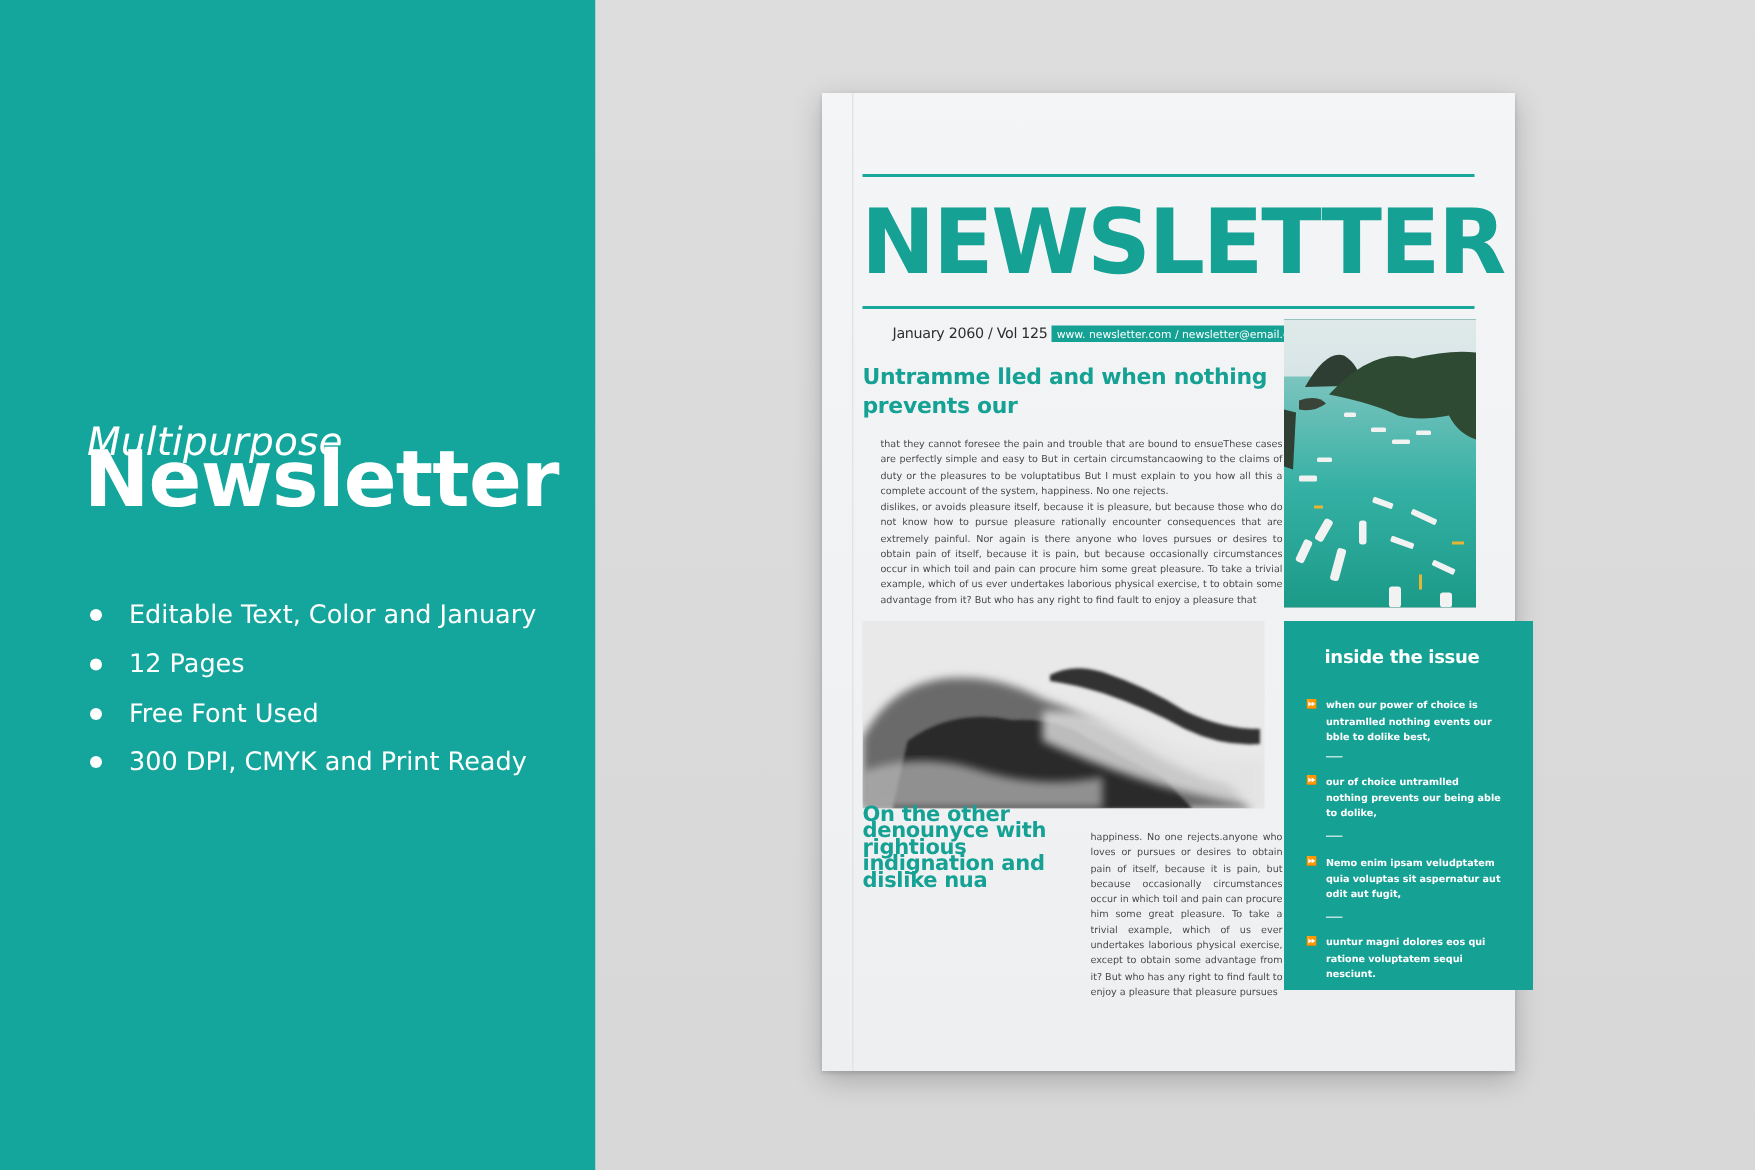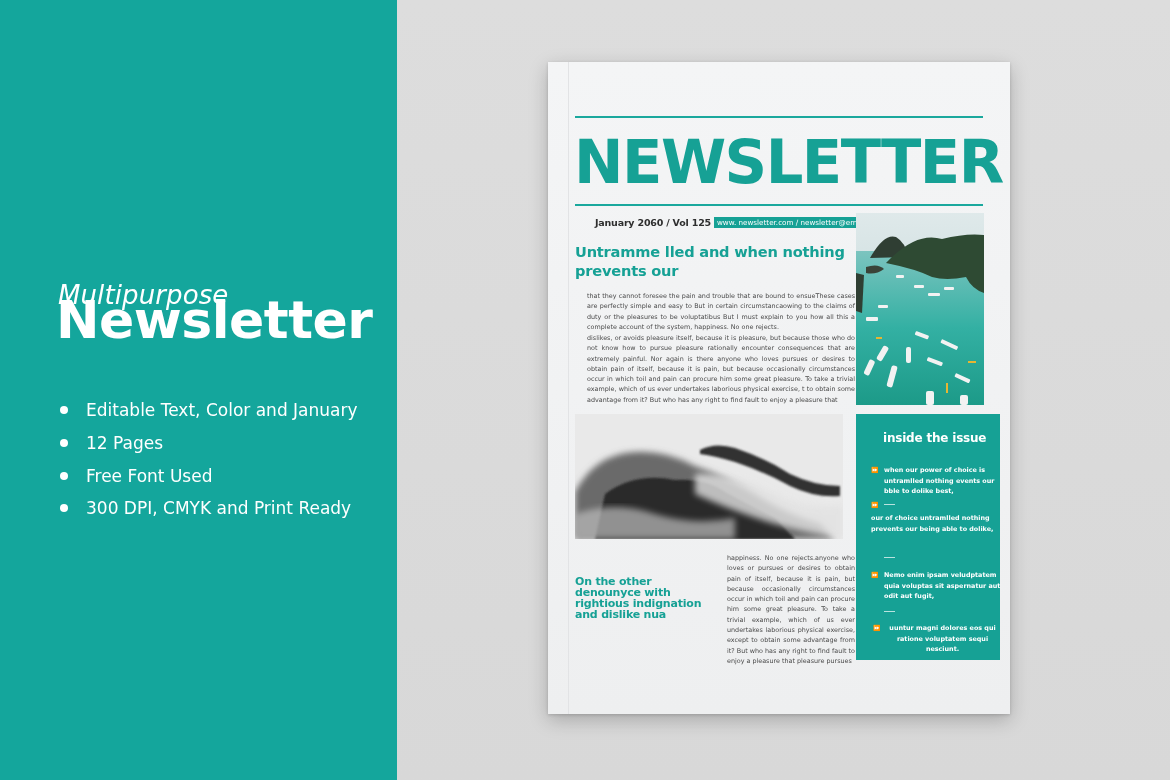--- a/index.html
+++ b/index.html
@@ -19,37 +19,37 @@
 
   
   .page { position: absolute; left: 548px; top: 62px; width: 462px; height: 652px; background: linear-gradient(180deg, #f4f5f6 0%, #eeeff0 100%); box-shadow: 0 6px 18px rgba(0,0,0,0.22), 0 1px 3px rgba(0,0,0,0.15); }
   .spine { position: absolute; left: 20px; top: 0; width: 1px; height: 100%; background: #e2e3e5; }
   .rule { position: absolute; left: 27px; width: 408px; height: 2px; background: #1aa89d; }
   .rule.top { top: 54px; }
   .rule.bottom { top: 142px; }
   .masthead { position: absolute; left: 26px; top: 65px; width: 412px; font-family: "DejaVu Sans", sans-serif; font-weight: bold; font-size: 60px; color: #16a195; letter-spacing: -1.5px; line-height: 70px; white-space: nowrap; transform: scaleX(0.985); transform-origin: left; }
 
   .issue-line { position: absolute; left: 27px; top: 155px; display: flex; align-items: center; white-space: nowrap; }
-  .issue-date { font-family: "DejaVu Sans", sans-serif; font-weight: bold; font-size: 9.5px; color: #2e2e2e; margin-right: 3px; letter-spacing: -0.2px; padding-left: 20px; }
+  .issue-date { font-family: "DejaVu Sans", sans-serif; font-weight: normal; font-size: 9.5px; color: #2e2e2e; margin-right: 3px; letter-spacing: -0.2px; padding-left: 20px; }
   .issue-web { background: #16a195; color: #fff; font-size: 7.2px; padding: 1px 3px; font-family: "DejaVu Sans", sans-serif; }
 
   .headline { position: absolute; left: 27px; top: 180px; width: 275px; font-family: "DejaVu Sans", sans-serif; font-weight: bold; font-size: 14.6px; line-height: 19px; color: #16a195; letter-spacing: -0.2px; }
 
   .body-text { position: absolute; font-family: "DejaVu Sans", sans-serif; font-size: 6.4px; line-height: 10.3px; color: #4a4a4a; text-align: justify; margin-left: 12px; }
   .p1 { left: 27px; top: 229px; width: 268px; }
   .p2 { left: 27px; top: 271px; width: 268px; }
 
   .photo-boats { position: absolute; left: 308px; top: 151px; width: 128px; height: 192px; overflow: hidden; background: #2a8a7e; }
   .photo-fog { position: absolute; left: 27px; top: 352px; width: 268px; height: 125px; overflow: hidden; background: #e7e7e7; }
 
-  .sub-headline { position: absolute; left: 27px; top: 514px; width: 135px; font-family: "DejaVu Sans", sans-serif; font-weight: bold; font-size: 11px; line-height: 11px; color: #16a195; letter-spacing: -0.2px; }
+  .sub-headline { position: absolute; left: 27px; top: 476px; width: 135px; font-family: "DejaVu Sans", sans-serif; font-weight: bold; font-size: 14px; line-height: 11px; color: #16a195; letter-spacing: -0.2px; }
   .p3 { left: 27px; top: 537px; width: 128px; }
   .p4 { left: 167px; top: 491px; width: 128px; }
 
-  .sidebar-box { position: absolute; left: 308px; top: 352px; width: 144px; height: 246px; background: #16a195; color: #fff; }
+  .sidebar-box { position: absolute; left: 308px; top: 352px; width: 166px; height: 246px; background: #16a195; color: #fff; }
   .sb-title { position: absolute; left: 27px; top: 17px; font-family: "DejaVu Sans", sans-serif; font-weight: bold; font-size: 12px; letter-spacing: -0.2px; }
   .sb-item { position: absolute; left: 15px; width: 130px; display: flex; }
   .sb-icon { width: 13px; flex: 0 0 13px; font-size: 6px; line-height: 10.5px; }
   .sb-text { font-family: "DejaVu Sans", sans-serif; font-weight: bold; font-size: 6.4px; line-height: 10.5px; }
   .sb-div { position: absolute; left: 28px; width: 11px; height: 1px; background: rgba(255,255,255,0.7); }
 </style>
 </head>
 <body>
 
 <div class="left-panel">
@@ -161,30 +161,30 @@
 
   <div class="sidebar-box">
     <div class="sb-title">inside the issue</div>
 
     <div class="sb-item" style="top:51px;">
       <span class="sb-icon">⏩</span>
       <span class="sb-text">when our power of choice is untramlled nothing events our bble to dolike best,</span>
     </div>
     <div class="sb-div" style="top:90px;"></div>
 
-    <div class="sb-item" style="top:86px;flex-direction:column;">
+    <div class="sb-item" style="top:102px;">
       <span class="sb-icon">⏩</span>
       <span class="sb-text">our of choice untramlled nothing prevents our being able to dolike,</span>
     </div>
     <div class="sb-div" style="top:143px;"></div>
 
     <div class="sb-item" style="top:156px;">
       <span class="sb-icon">⏩</span>
       <span class="sb-text">Nemo enim ipsam veludptatem quia voluptas sit aspernatur aut odit aut fugit,</span>
     </div>
     <div class="sb-div" style="top:197px;"></div>
 
-    <div class="sb-item" style="top:209px;text-align:center;">
+    <div class="sb-item" style="top:209px;">
       <span class="sb-icon">⏩</span>
       <span class="sb-text">uuntur magni dolores eos qui ratione voluptatem sequi nesciunt.</span>
     </div>
   </div>
 </div>
 
 </body></html>

